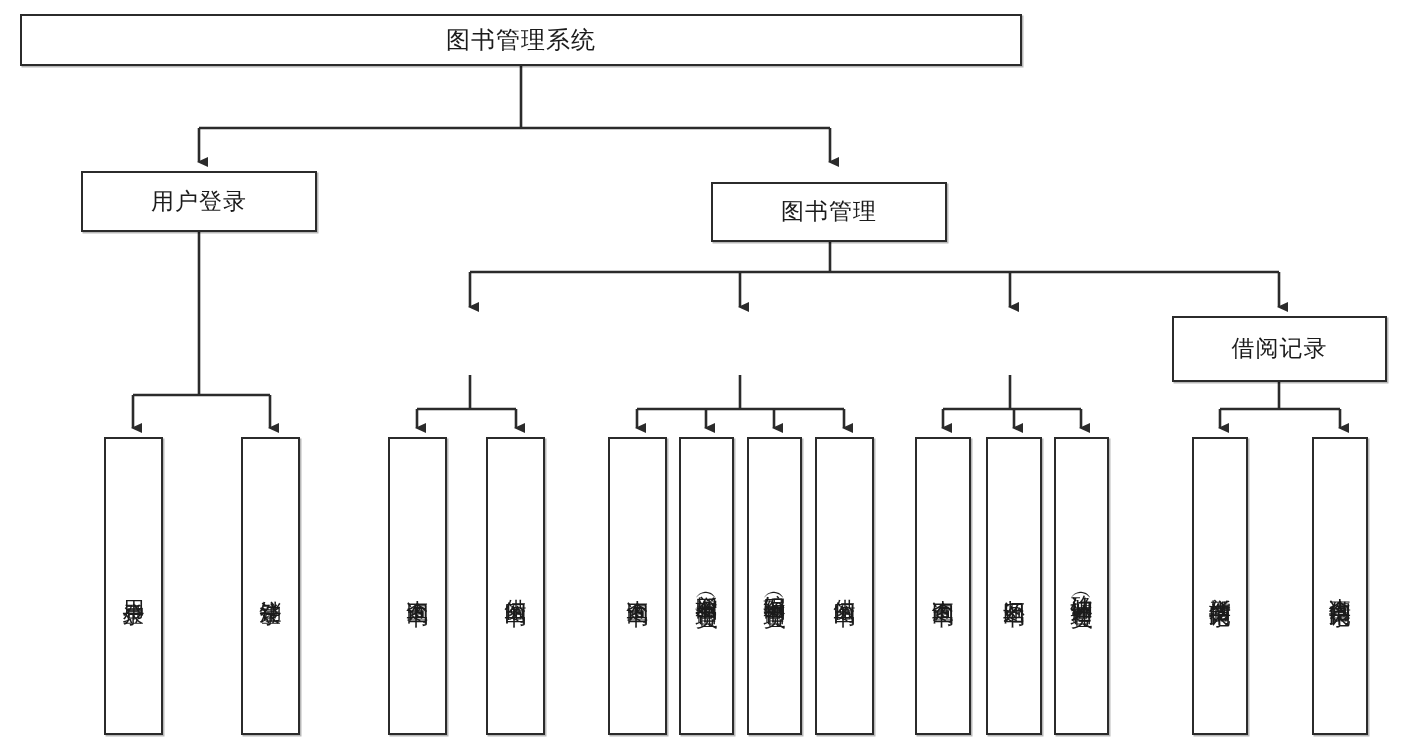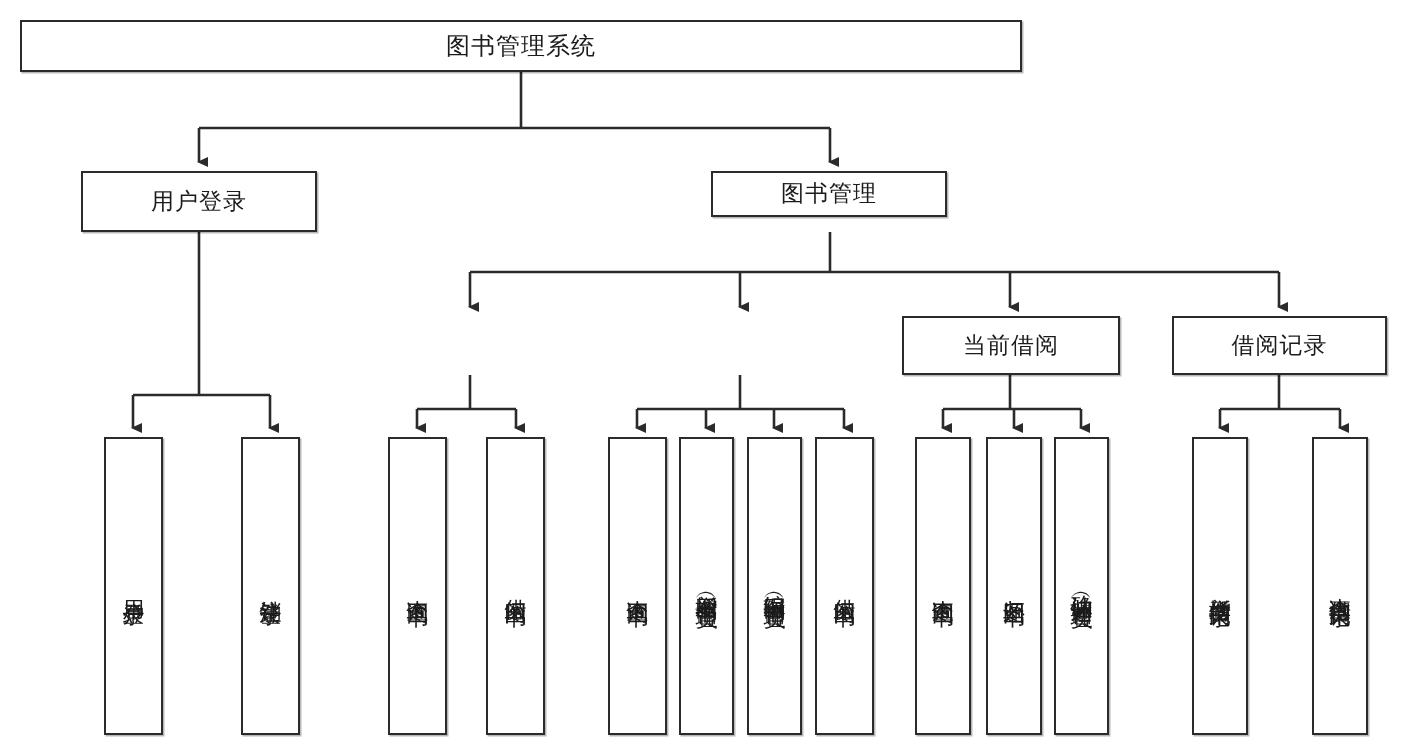--- a/index.html
+++ b/index.html
@@ -117,35 +117,32 @@
       <path d="M1014,409 L1014,428" marker-end="url(#arrow)"></path>
       <path d="M1081,409 L1081,428" marker-end="url(#arrow)"></path>
 
       <path d="M1279,375 L1279,409"></path>
       <path d="M1220,409 L1340,409"></path>
       <path d="M1220,409 L1220,428" marker-end="url(#arrow)"></path>
       <path d="M1340,409 L1340,428" marker-end="url(#arrow)"></path>
     </g>
   </svg>
 
-  <div class="node h-node root" style="left: 20px; top: 20px; width: 1002px; height: 52px;">
+  <div class="node h-node root" style="left: 20px; top: 14px; width: 1002px; height: 52px;">
     <span>图书管理系统</span>
   </div>
 
   <div class="node h-node" style="left: 81px; top: 171px; width: 236px; height: 61px;">
     <span>用户登录</span>
   </div>
-  <div class="node h-node" style="left: 711px; top: 171px; width: 236px; height: 46px;">
+  <div class="node h-node" style="left: 711px; top: 182px; width: 236px; height: 60px;">
     <span>图书管理</span>
   </div>
 
-  <div class="node h-node" style="left: 902px; top: 316px; width: 218px; height: 59px;">
-    <span>当前借阅</span>
-  </div>
-  <div class="node h-node" style="left: 1172px; top: 316px; width: 215px; height: 59px;">
+  <div class="node h-node" style="left: 1172px; top: 316px; width: 215px; height: 66px;">
     <span>借阅记录</span>
   </div>
 
   <div class="node leaf" style="left: 104px; top: 437px; width: 59px; height: 298px;">
     <span class="vtext">用户登录</span>
   </div>
   <div class="node leaf" style="left: 241px; top: 437px; width: 59px; height: 298px;">
     <span class="vtext">注销登录</span>
   </div>
 

